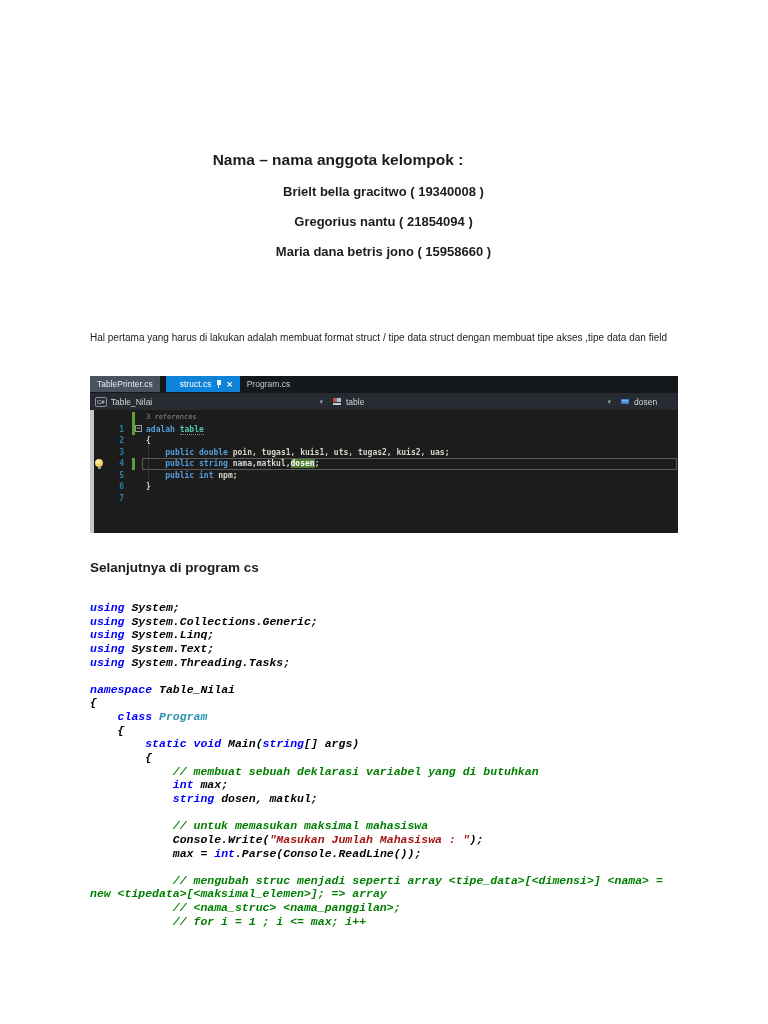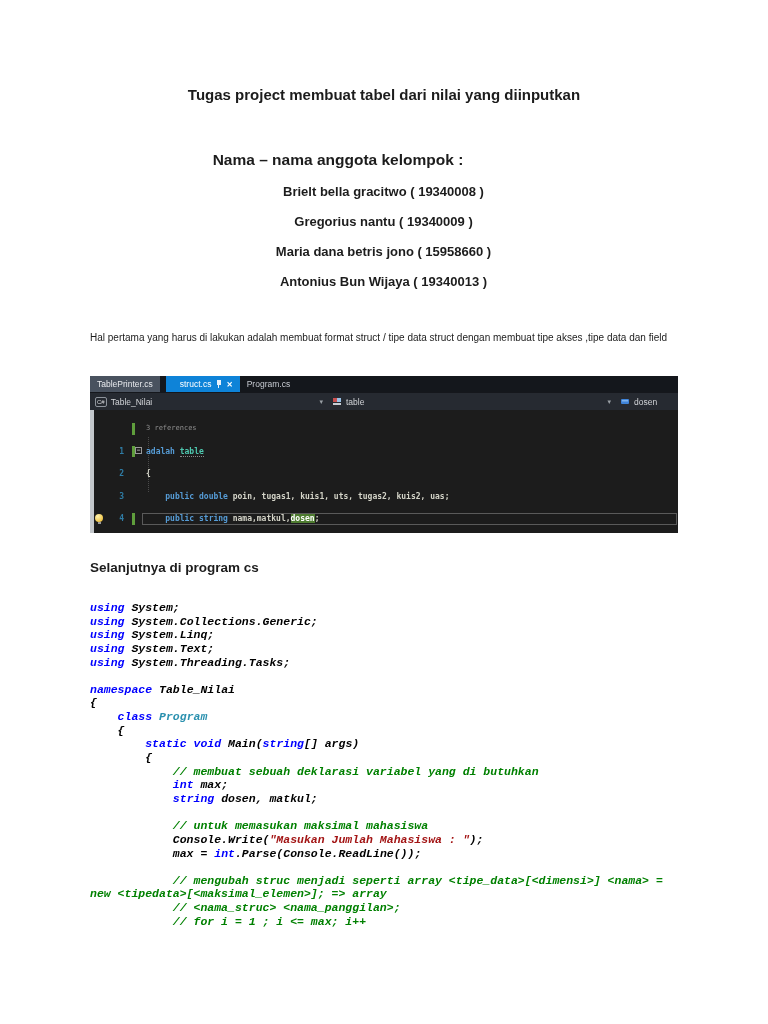--- a/index.html
+++ b/index.html
@@ -37,21 +37,21 @@
   .nav-type{flex:1;}
   .nav-member{width:62px;}
   .nav-spacer{flex:1;}
   .cs-badge{border:1px solid #8d939b;border-radius:2px;font-size:6px;line-height:8px;
             padding:0 1px;color:#d8dadd;}
   .dd-arrow{color:#9aa0a6;font-size:7px;}
 
   .vs-code{position:relative;height:123px;background:#1c1c1c;overflow:hidden;
            font-family:"DejaVu Sans Mono",monospace;font-weight:bold;}
   .left-strip{position:absolute;left:0;top:0;bottom:0;width:4px;background:#c3c7cb;}
-  .ed-row{position:relative;height:11.5px;line-height:11.5px;font-size:8px;white-space:pre;margin-top:11px;}
+  .ed-row{position:relative;height:11.5px;line-height:11.5px;font-size:8px;white-space:pre;}
   .ed-rows{position:absolute;left:0;top:2px;right:0;}
   .num{position:absolute;left:18px;width:16px;text-align:right;color:#2f7da6;}
   .lens{position:absolute;left:56px;font-size:7px;color:#8f8f8f;font-weight:normal;}
   .bar{position:absolute;left:42px;width:3px;top:0;bottom:0;background:#5f9e3c;}
   .fold{position:absolute;left:45px;top:1.5px;width:7px;height:7px;border:1px solid #9a9a9a;
         box-sizing:border-box;color:#c8c8c8;font-size:6px;line-height:4.5px;text-align:center;}
   .bulb{position:absolute;left:5px;top:1px;width:8px;height:10px;}
   .bulb::before{content:"";position:absolute;left:0;top:0;width:8px;height:8px;border-radius:50%;
         background:radial-gradient(circle at 35% 30%,#fff3b0,#f0c64a 70%,#d8a72e);}
   .bulb::after{content:"";position:absolute;left:2.5px;top:8px;width:3px;height:2px;background:#9a9a9a;}
@@ -72,27 +72,25 @@
   .tok-lty{color:#2b91af;}
   .tok-lc{color:#008000;}
   .tok-ls{color:#a31515;}
   .tok-lp{color:#000000;}
 </style>
 </head>
 <body>
 
 <div class="page">
 
-  <div class="doc-title">Tugas project membuat tabel dari nilai yang diinputkan</div>
   <div class="group-heading">Nama – nama anggota kelompok :</div>
   <div class="member-list">
       <div class="member-line">Brielt bella gracitwo ( 19340008 )</div>
-      <div class="member-line">Gregorius nantu ( 19340009 )</div>
+      <div class="member-line">Gregorius nantu ( 21854094 )</div>
       <div class="member-line">Maria dana betris jono ( 15958660 )</div>
-      <div class="member-line">Antonius Bun Wijaya ( 19340013 )</div>
     </div>
   <div class="intro">Hal pertama yang harus di lakukan adalah membuat format struct / tipe data struct dengan membuat tipe akses ,tipe data dan field</div>
 
   <div class="vs">
     <div class="vs-tabs">
       <div class="vs-tab t-inactive">
         <span>TablePrinter.cs</span>
       </div>
       <div class="vs-tab t-active">
         <span>struct.cs</span>

